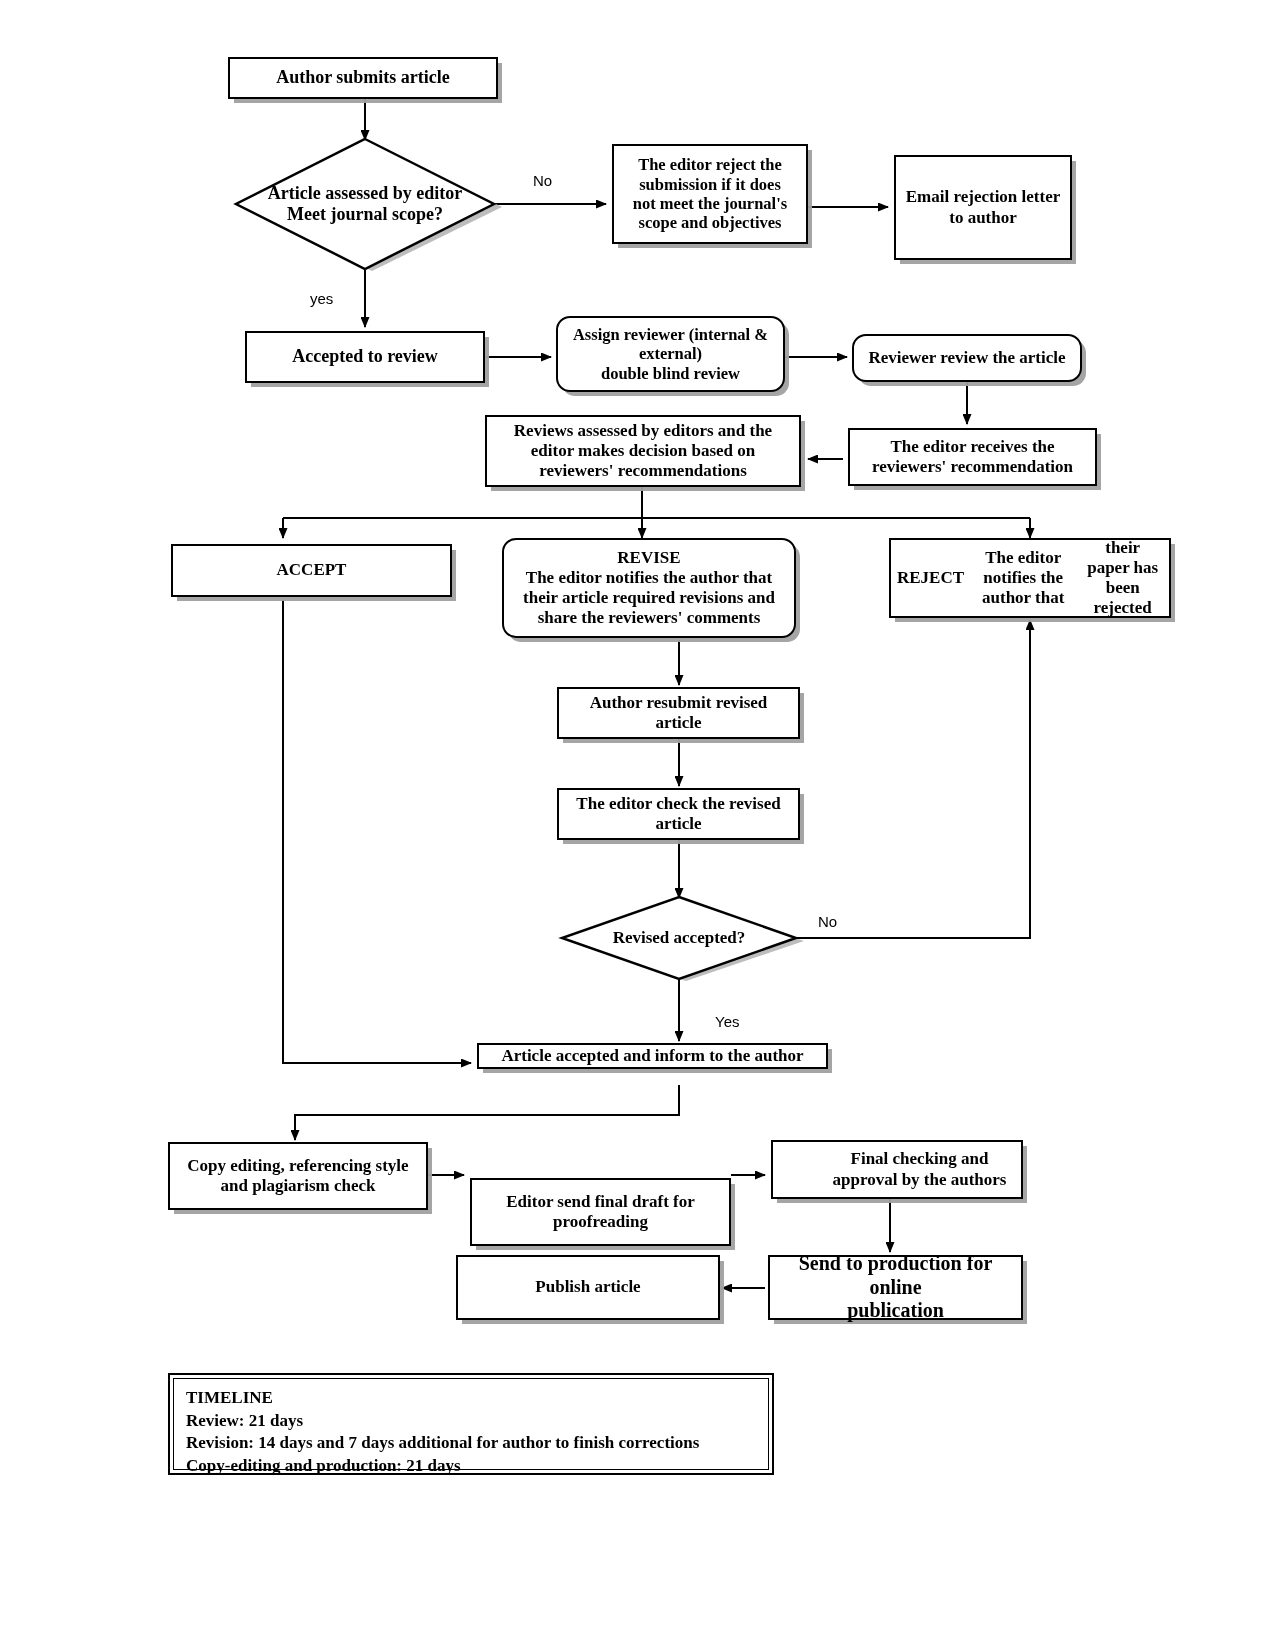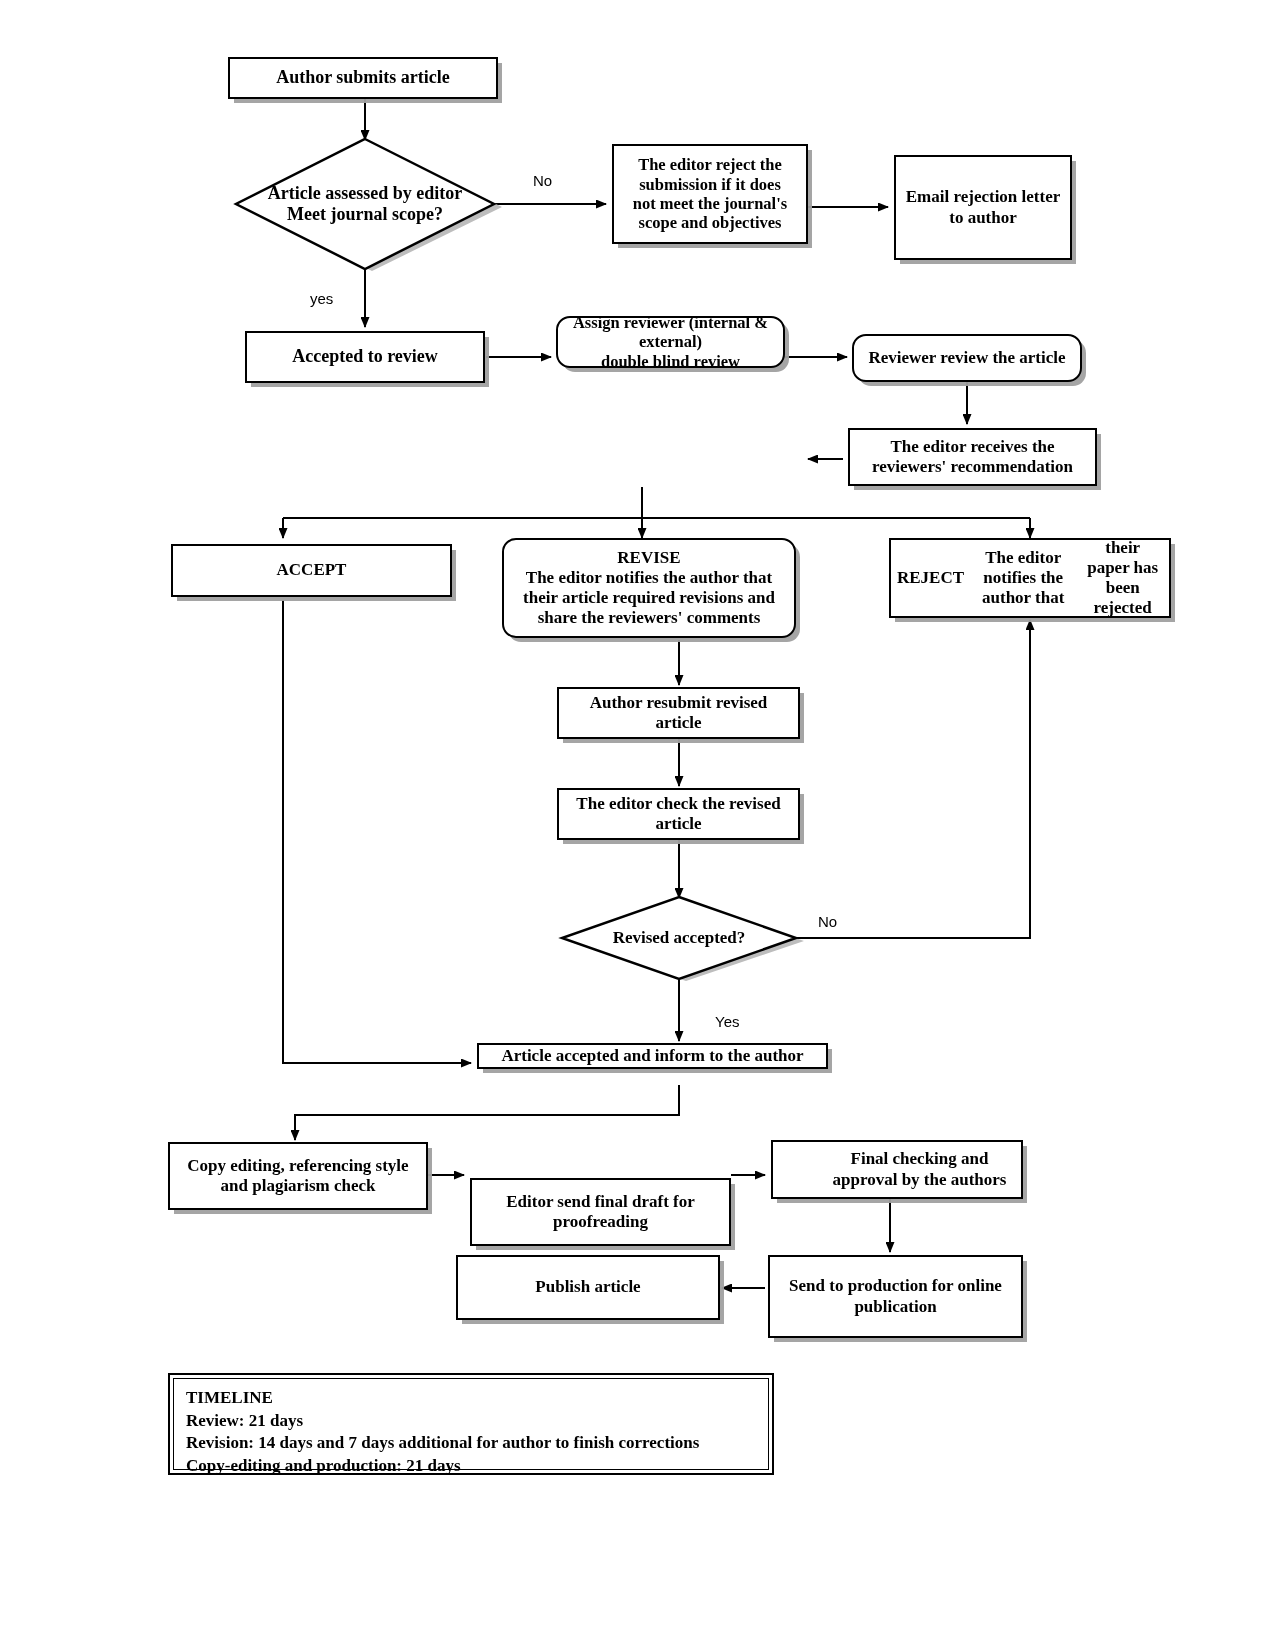--- a/index.html
+++ b/index.html
@@ -116,35 +116,40 @@
 
   <div class="node" style="left:894px;top:155px;width:178px;height:105px;font-size:17px;flex-direction:column;">
     <span>Email rejection letter</span>
     <span>to author</span>
   </div>
 
   <div class="node" style="left:245px;top:331px;width:240px;height:52px;font-size:18px;">
     <span>Accepted to review</span>
   </div>
 
-  <div class="node rounded" style="left:556px;top:316px;width:229px;height:52px;font-size:16.5px;flex-direction:column;">
+  <div class="node rounded" style="left:556px;top:316px;width:229px;height:76px;font-size:16.5px;flex-direction:column;">
     <span>Assign reviewer (internal &amp;</span>
     <span>external)</span>
     <span>double blind review</span>
   </div>
 
   <div class="node rounded" style="left:852px;top:334px;width:230px;height:48px;font-size:17px;">
     <span>Reviewer review the article</span>
   </div>
 
   <div class="node" style="left:848px;top:428px;width:249px;height:58px;font-size:17px;flex-direction:column;">
     <span>The editor receives the</span>
     <span>reviewers' recommendation</span>
   </div>
 
+  <div class="node" style="left:485px;top:415px;width:316px;height:72px;font-size:17px;flex-direction:column;">
+    <span>Reviews assessed by editors and the</span>
+    <span>editor makes decision based on</span>
+    <span>reviewers' recommendations</span>
+  </div>
 
   <div class="node" style="left:171px;top:544px;width:281px;height:53px;font-size:17px;">
     <span>ACCEPT</span>
   </div>
 
   <div class="node rounded" style="left:502px;top:538px;width:294px;height:100px;font-size:17px;flex-direction:column;">
     <span>REVISE</span>
     <span>The editor notifies the author that</span>
     <span>their article required revisions and</span>
     <span>share the reviewers' comments</span>
@@ -182,21 +187,21 @@
   <div class="node" style="left:470px;top:1178px;width:261px;height:68px;font-size:17px;flex-direction:column;">
     <span>Editor send final draft for</span>
     <span>proofreading</span>
   </div>
 
   <div class="node" style="left:771px;top:1140px;width:252px;height:59px;font-size:17px;flex-direction:column;padding-left:45px;">
     <span>Final checking and</span>
     <span>approval by the authors</span>
   </div>
 
-  <div class="node" style="left:768px;top:1255px;width:255px;height:83px;font-size:17px;flex-direction:column;">
+  <div class="node" style="left:768px;top:1255px;width:255px;height:65px;font-size:20px;flex-direction:column;">
     <span>Send to production for online</span>
     <span>publication</span>
   </div>
 
   <div class="node" style="left:456px;top:1255px;width:264px;height:65px;font-size:17px;">
     <span>Publish article</span>
   </div>
 
   <div class="edge-label" style="left:533px;top:172px;">No</div>
   <div class="edge-label" style="left:310px;top:290px;">yes</div>

